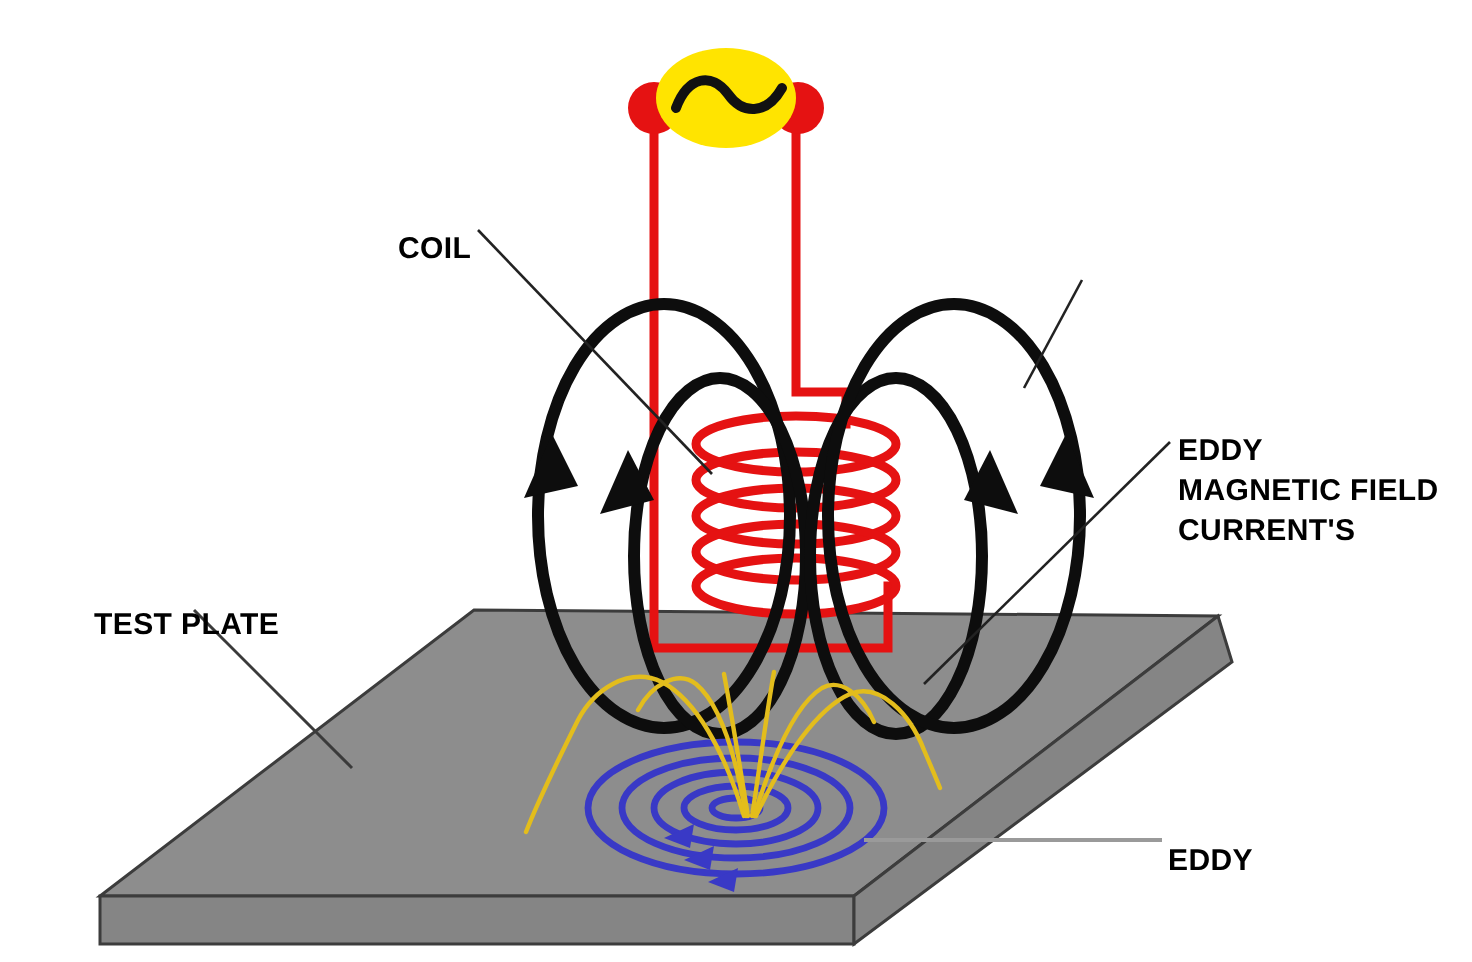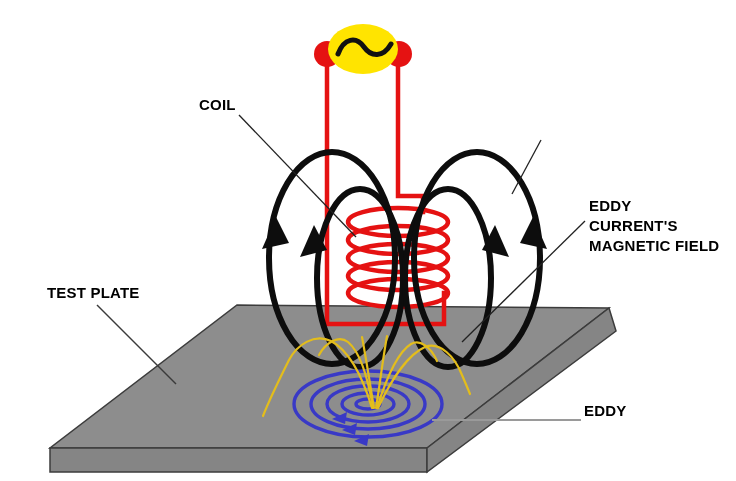--- a/index.html
+++ b/index.html
@@ -1,20 +1,20 @@
 <!DOCTYPE html>
 <html><head>
 <meta charset="utf-8">
 <style>
   html,body{margin:0;padding:0;background:#fff;}
   .diagram{position:relative;width:736px;height:481px;background:#ffffff;overflow:hidden;
            font-family:"Liberation Sans","DejaVu Sans",sans-serif;}
   .diagram svg{position:absolute;left:0;top:0;}
   .lbl{position:absolute;font-weight:bold;font-size:15px;line-height:20px;color:#000;
-       letter-spacing:0.2px;white-space:nowrap;}
+       letter-spacing:0.2px;white-space:nowrap;margin-top:20px;}
   .edge{stroke:#3c3c3c;stroke-width:1.5;}
   .leader-dark{stroke:#222222;stroke-width:1.3;}
   .leader-plate{stroke:#3a3a3a;stroke-width:1.5;}
   .leader-gray{stroke:#9a9a9a;stroke-width:2;}
   .sine{stroke:#111111;stroke-width:5;fill:none;stroke-linecap:round;}
   .wire{stroke-width:4.5;fill:none;stroke-linecap:square;stroke-linejoin:miter;}
   .coilloop{stroke-width:4.5;fill:none;}
   .fieldloop{stroke-width:6;fill:none;}
   .bluering{stroke-width:3.4;fill:none;}
   .yline{stroke-width:2.2;fill:none;stroke-linecap:round;}
@@ -86,22 +86,22 @@
       <line class="leader-dark" x1="585" y1="221" x2="462" y2="342"></line>
       <line class="leader-plate" x1="97" y1="305" x2="176" y2="384"></line>
       <line class="leader-gray" x1="432" y1="420" x2="581" y2="420"></line>
     </g>
   </svg>
 
   <div class="lbl" style="left:199px;top:95px;">COIL</div>
 
   <div class="lbl" style="left:589px;top:196px;">
     <div>EDDY</div>
+    <div>MAGNETIC FIELD</div>
     <div>CURRENT'S</div>
-    <div>MAGNETIC FIELD</div>
   </div>
 
   <div class="lbl" style="left:47px;top:283px;">TEST PLATE</div>
 
   <div class="lbl" style="left:584px;top:400px;line-height:21px;">
     <div>EDDY</div>
   </div>
 
 </div>
 

